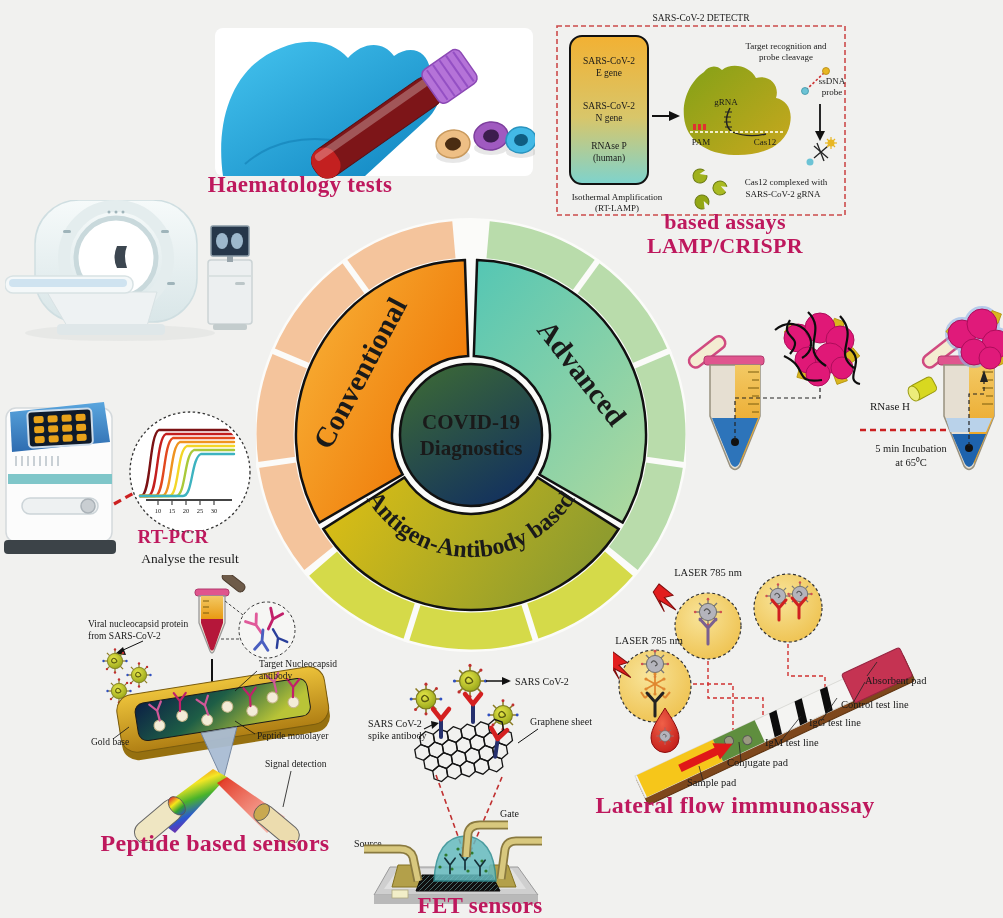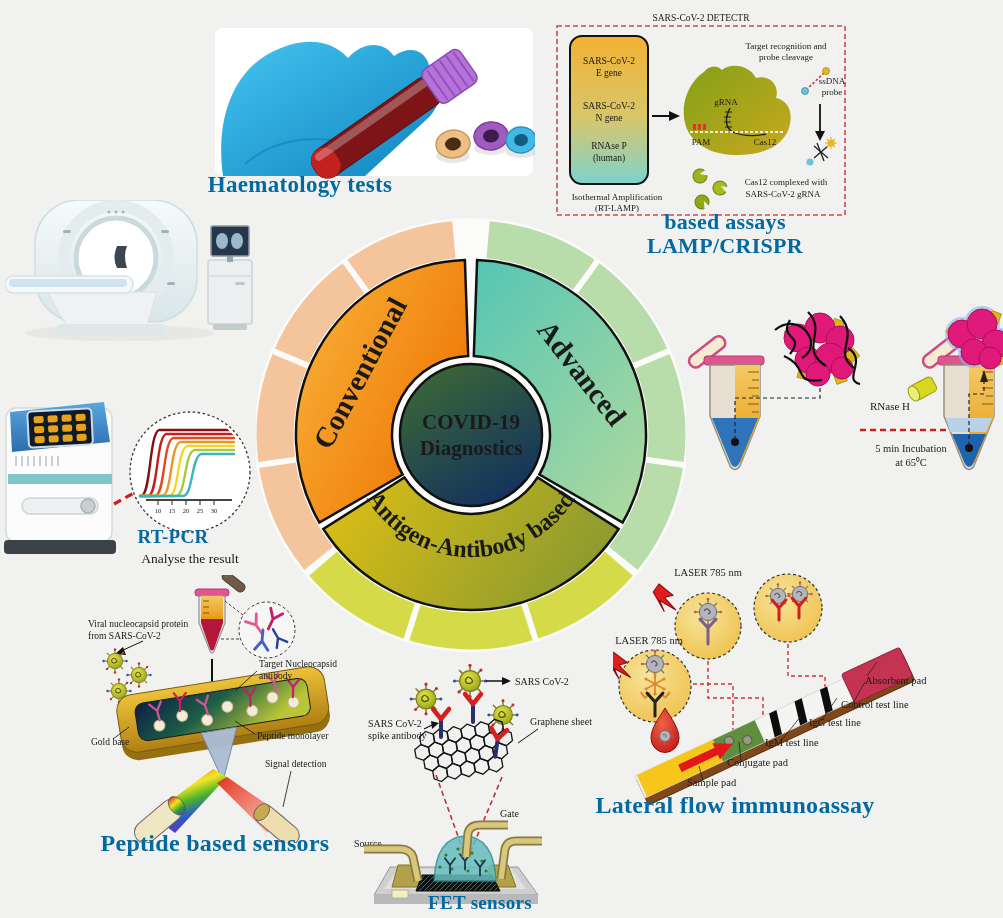--- a/index.html
+++ b/index.html
@@ -1,19 +1,19 @@
 <!DOCTYPE html>
 <html><head>
 <meta charset="utf-8">
 <style>
   html,body{margin:0;padding:0;}
   #canvas{position:relative;width:1003px;height:918px;background:#f1f1ef;overflow:hidden;
           font-family:"Liberation Serif", serif;}
   .sec{position:absolute;margin-top:12px;}
-  .cap{position:absolute;font-weight:bold;font-size:23px;color:#0369a1;text-align:center;
+  .cap{position:absolute;font-weight:bold;font-size:23px;color:#be185d;text-align:center;
        letter-spacing:.3px;line-height:1.1;font-family:"Liberation Serif", serif;}
   svg text{font-family:"Liberation Serif", serif;fill:#1a1a1a;}
 </style>
 </head>
 <body>
 
 <div id="canvas">
 
 <svg width="0" height="0" style="position:absolute" aria-hidden="true">
   <defs>
@@ -693,21 +693,21 @@
         <path d="M24,194 H60 Q70,194 73,202 L78,226" stroke="#8a7a40" stroke-width="9"></path>
         <path d="M24,194 H60 Q70,194 73,202 L78,226" stroke="#d8c87e" stroke-width="5.5"></path>
         <path d="M168,170 H140 Q130,170 128,178 L126,202" stroke="#8a7a40" stroke-width="9"></path>
         <path d="M168,170 H140 Q130,170 128,178 L126,202" stroke="#d8c87e" stroke-width="5.5"></path>
         <path d="M202,186 H176 Q167,186 165,194 L161,224" stroke="#8a7a40" stroke-width="9"></path>
         <path d="M202,186 H176 Q167,186 165,194 L161,224" stroke="#d8c87e" stroke-width="5.5"></path>
       </g>
     </g>
   </svg>
 </div>
-<div class="cap" style="left:400px;top:893px;width:160px;font-size:19px">FET sensors</div>
+<div class="cap" style="left:400px;top:893px;width:160px;font-size:23px">FET sensors</div>
 
 <div class="sec" style="left:613px;top:546px">
   <svg width="392" height="248" viewBox="0 0 392 248">
     <g stroke="#d03030" stroke-width="1.4" stroke-dasharray="4,3" fill="none">
       <polyline points="80,126 120,126 120,178"></polyline>
       <polyline points="95,103 95,140 150,140 150,170"></polyline>
       <polyline points="175,86 175,118 212,118 212,138"></polyline>
     </g>
     <g transform="translate(22,218) rotate(-25)">
       <rect x="0" y="2" width="294" height="30" rx="3" fill="#7e471c" stroke="#5f330f" stroke-width="1"></rect>

